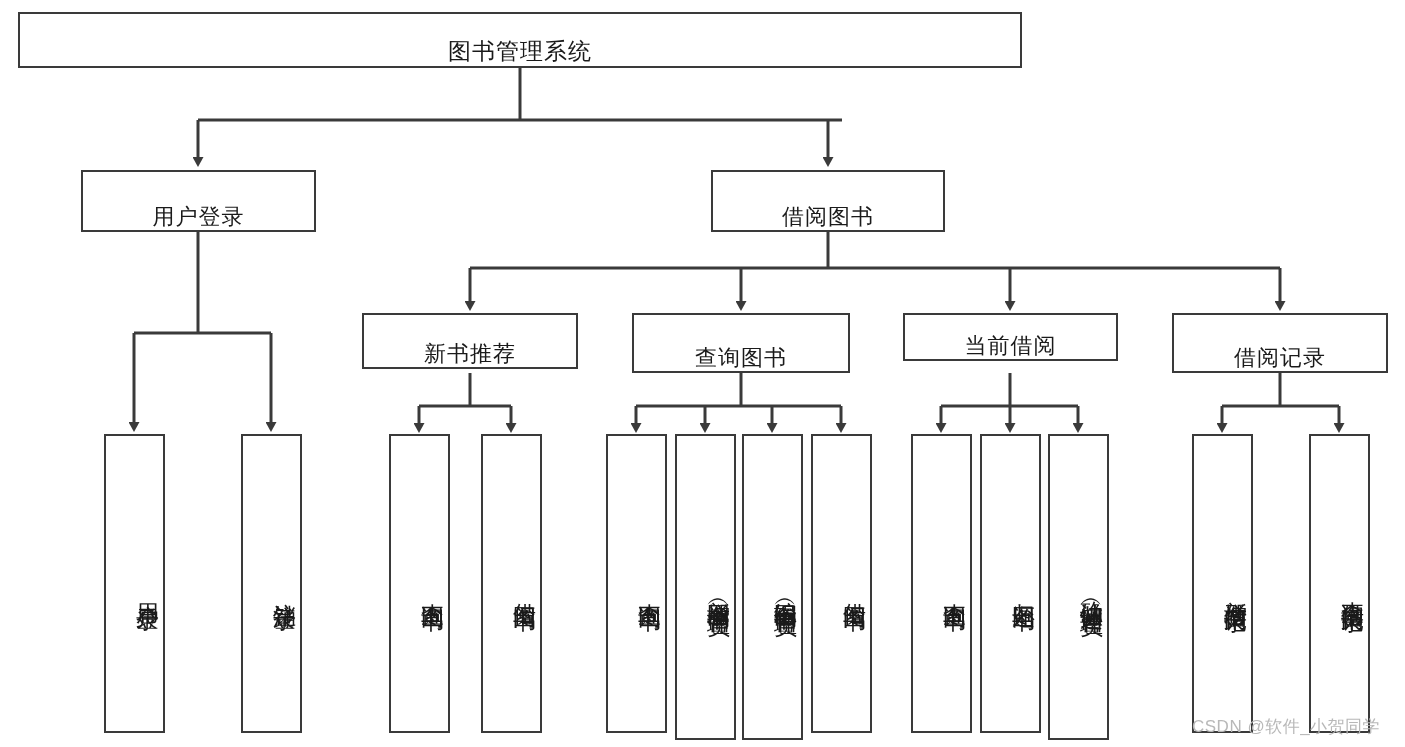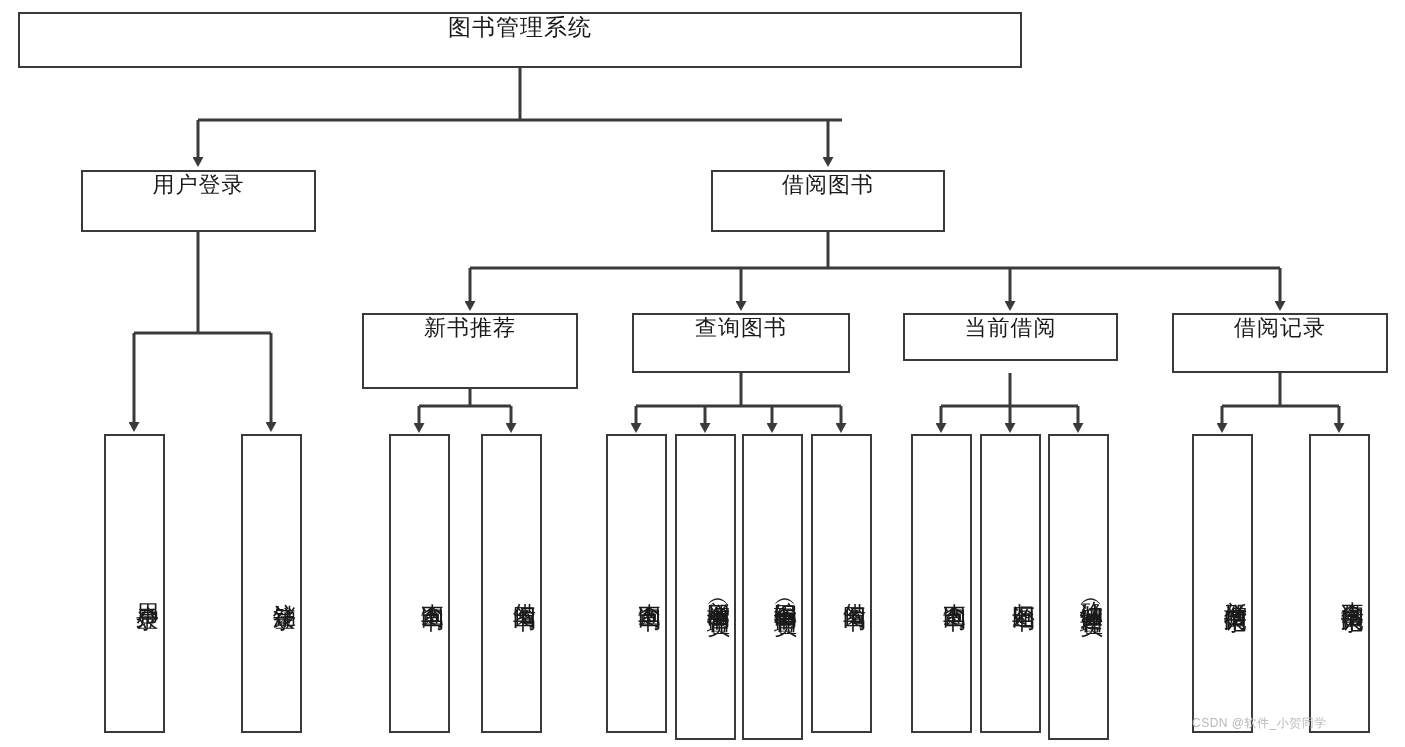--- a/index.html
+++ b/index.html
@@ -24,21 +24,21 @@
     width: 1405px;
     height: 747px;
     pointer-events: none;
   }
   .node {
     position: absolute;
     box-sizing: border-box;
     background: #ffffff;
     border: 2px solid #3a3a3a;
     display: flex;
-    align-items: flex-start;
+    align-items: flex-end;
     justify-content: center;
     color: #1a1a1a;
   }
   .node.horiz {
     font-size: 22px;
     letter-spacing: 1px;
     line-height: 1.2;
   }
   .node.vert {
     writing-mode: vertical-rl;
@@ -54,21 +54,21 @@
     writing-mode: vertical-rl;
     text-orientation: upright;
     white-space: nowrap;
   }
   .node.root {
     font-size: 23px;
   }
   .watermark {
     position: absolute;
     color: #b8b8b8;
-    font-size: 12px;
+    font-size: 17px;
     letter-spacing: 0.5px;
     white-space: nowrap;
     user-select: none;
   }
 </style>
 </head>
 <body>
 
 <div id="canvas">
 
@@ -129,21 +129,21 @@
     <span>图书管理系统</span>
   </div>
 
   <div class="node horiz" style="left:81px; top:170px; width:235px; height:62px;">
     <span>用户登录</span>
   </div>
   <div class="node horiz" style="left:711px; top:170px; width:234px; height:62px;">
     <span>借阅图书</span>
   </div>
 
-  <div class="node horiz" style="left:362px; top:313px; width:216px; height:76px;">
+  <div class="node horiz" style="left:362px; top:313px; width:216px; height:56px;">
     <span>新书推荐</span>
   </div>
   <div class="node horiz" style="left:632px; top:313px; width:218px; height:60px;">
     <span>查询图书</span>
   </div>
   <div class="node horiz" style="left:903px; top:313px; width:215px; height:48px;">
     <span>当前借阅</span>
   </div>
   <div class="node horiz" style="left:1172px; top:313px; width:216px; height:60px;">
     <span>借阅记录</span>

